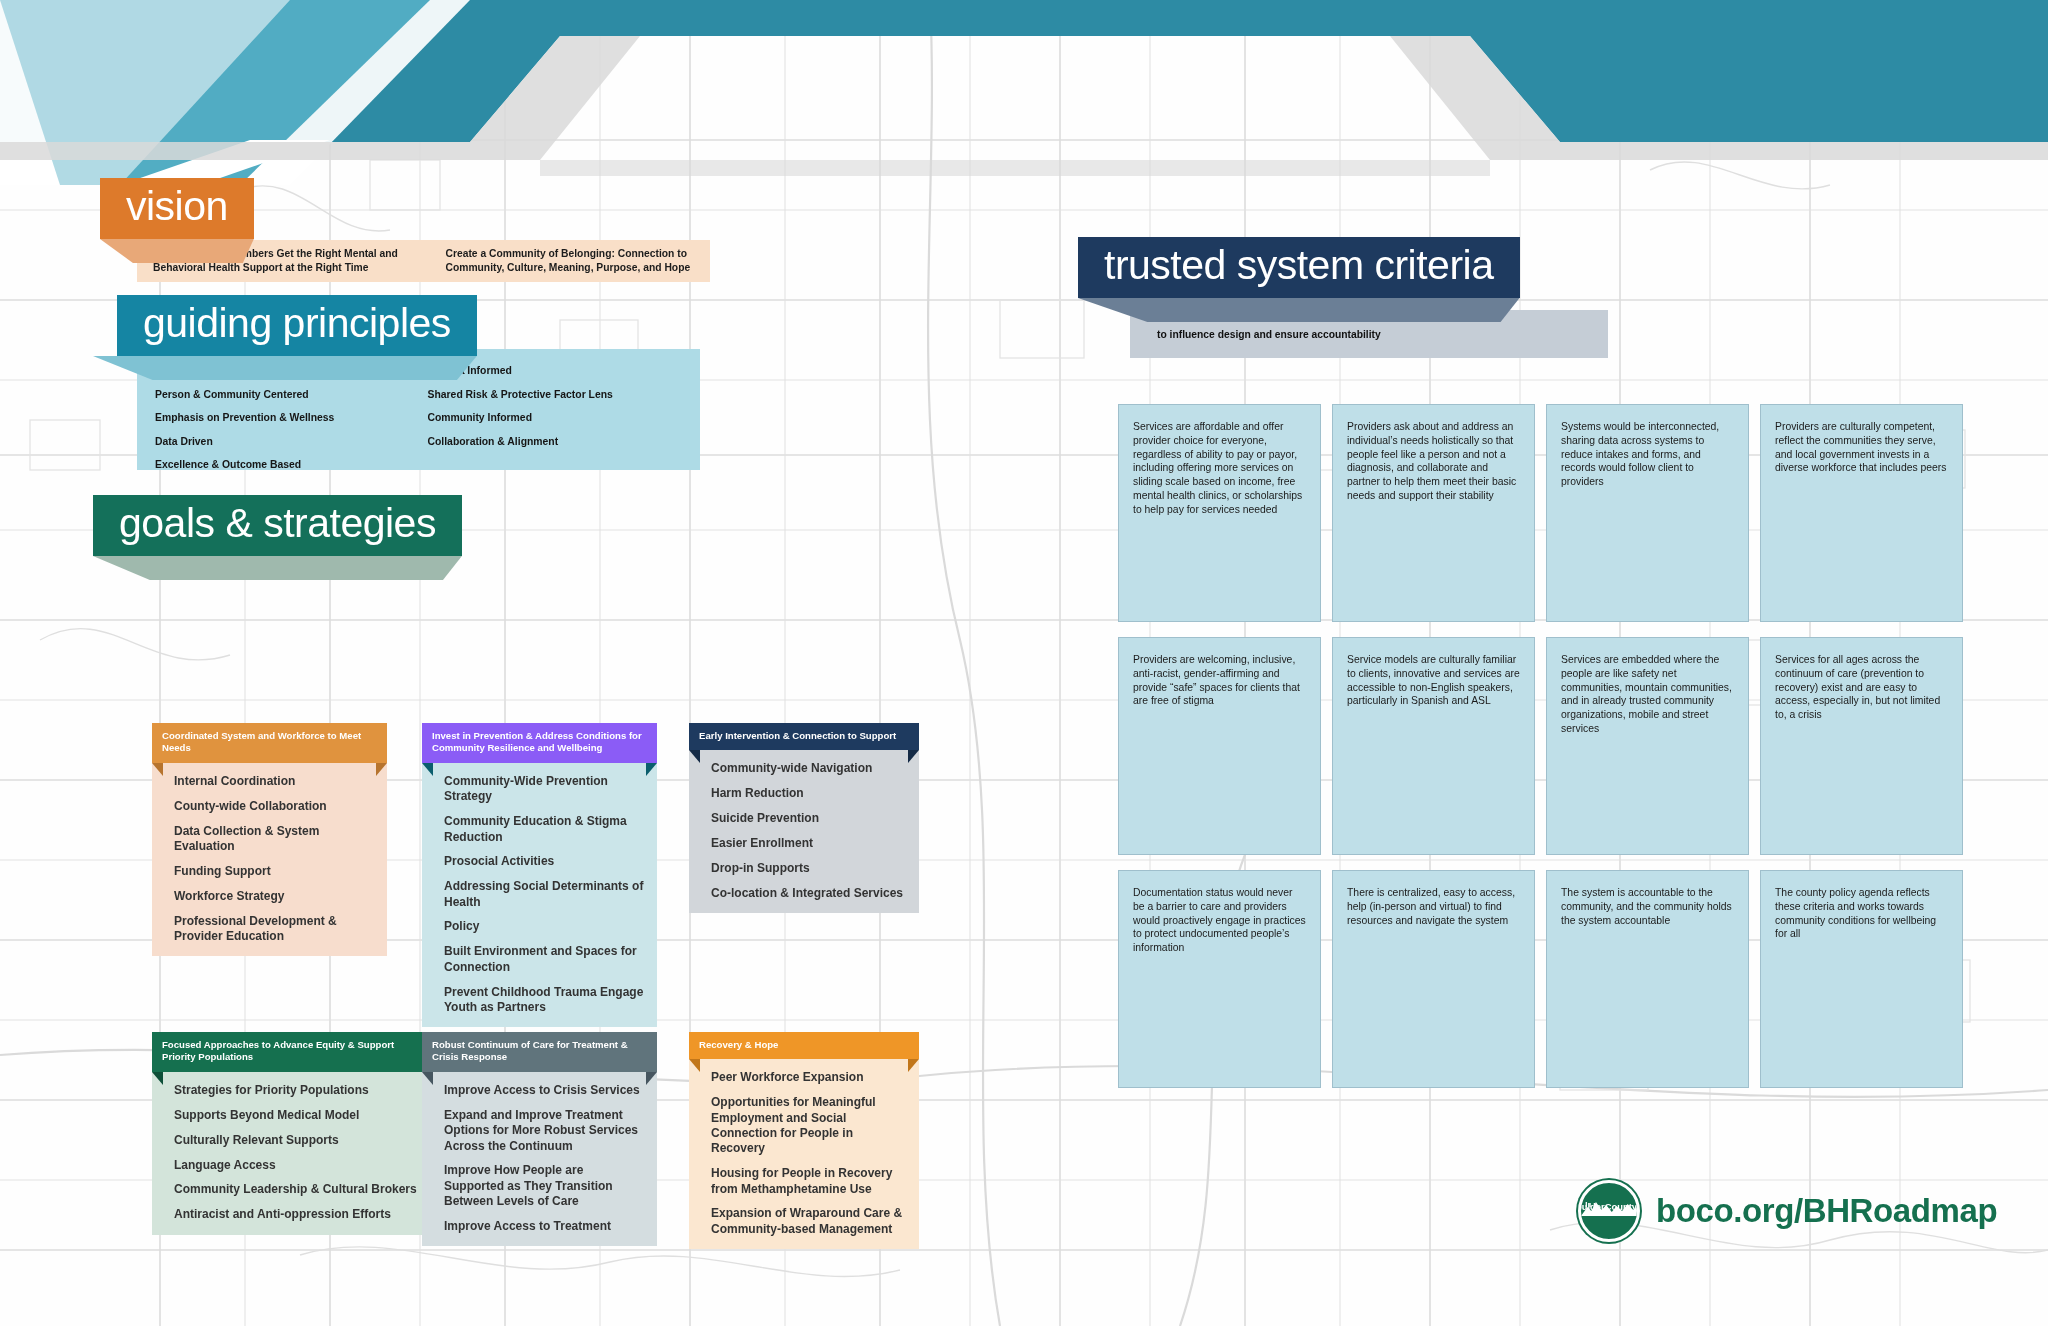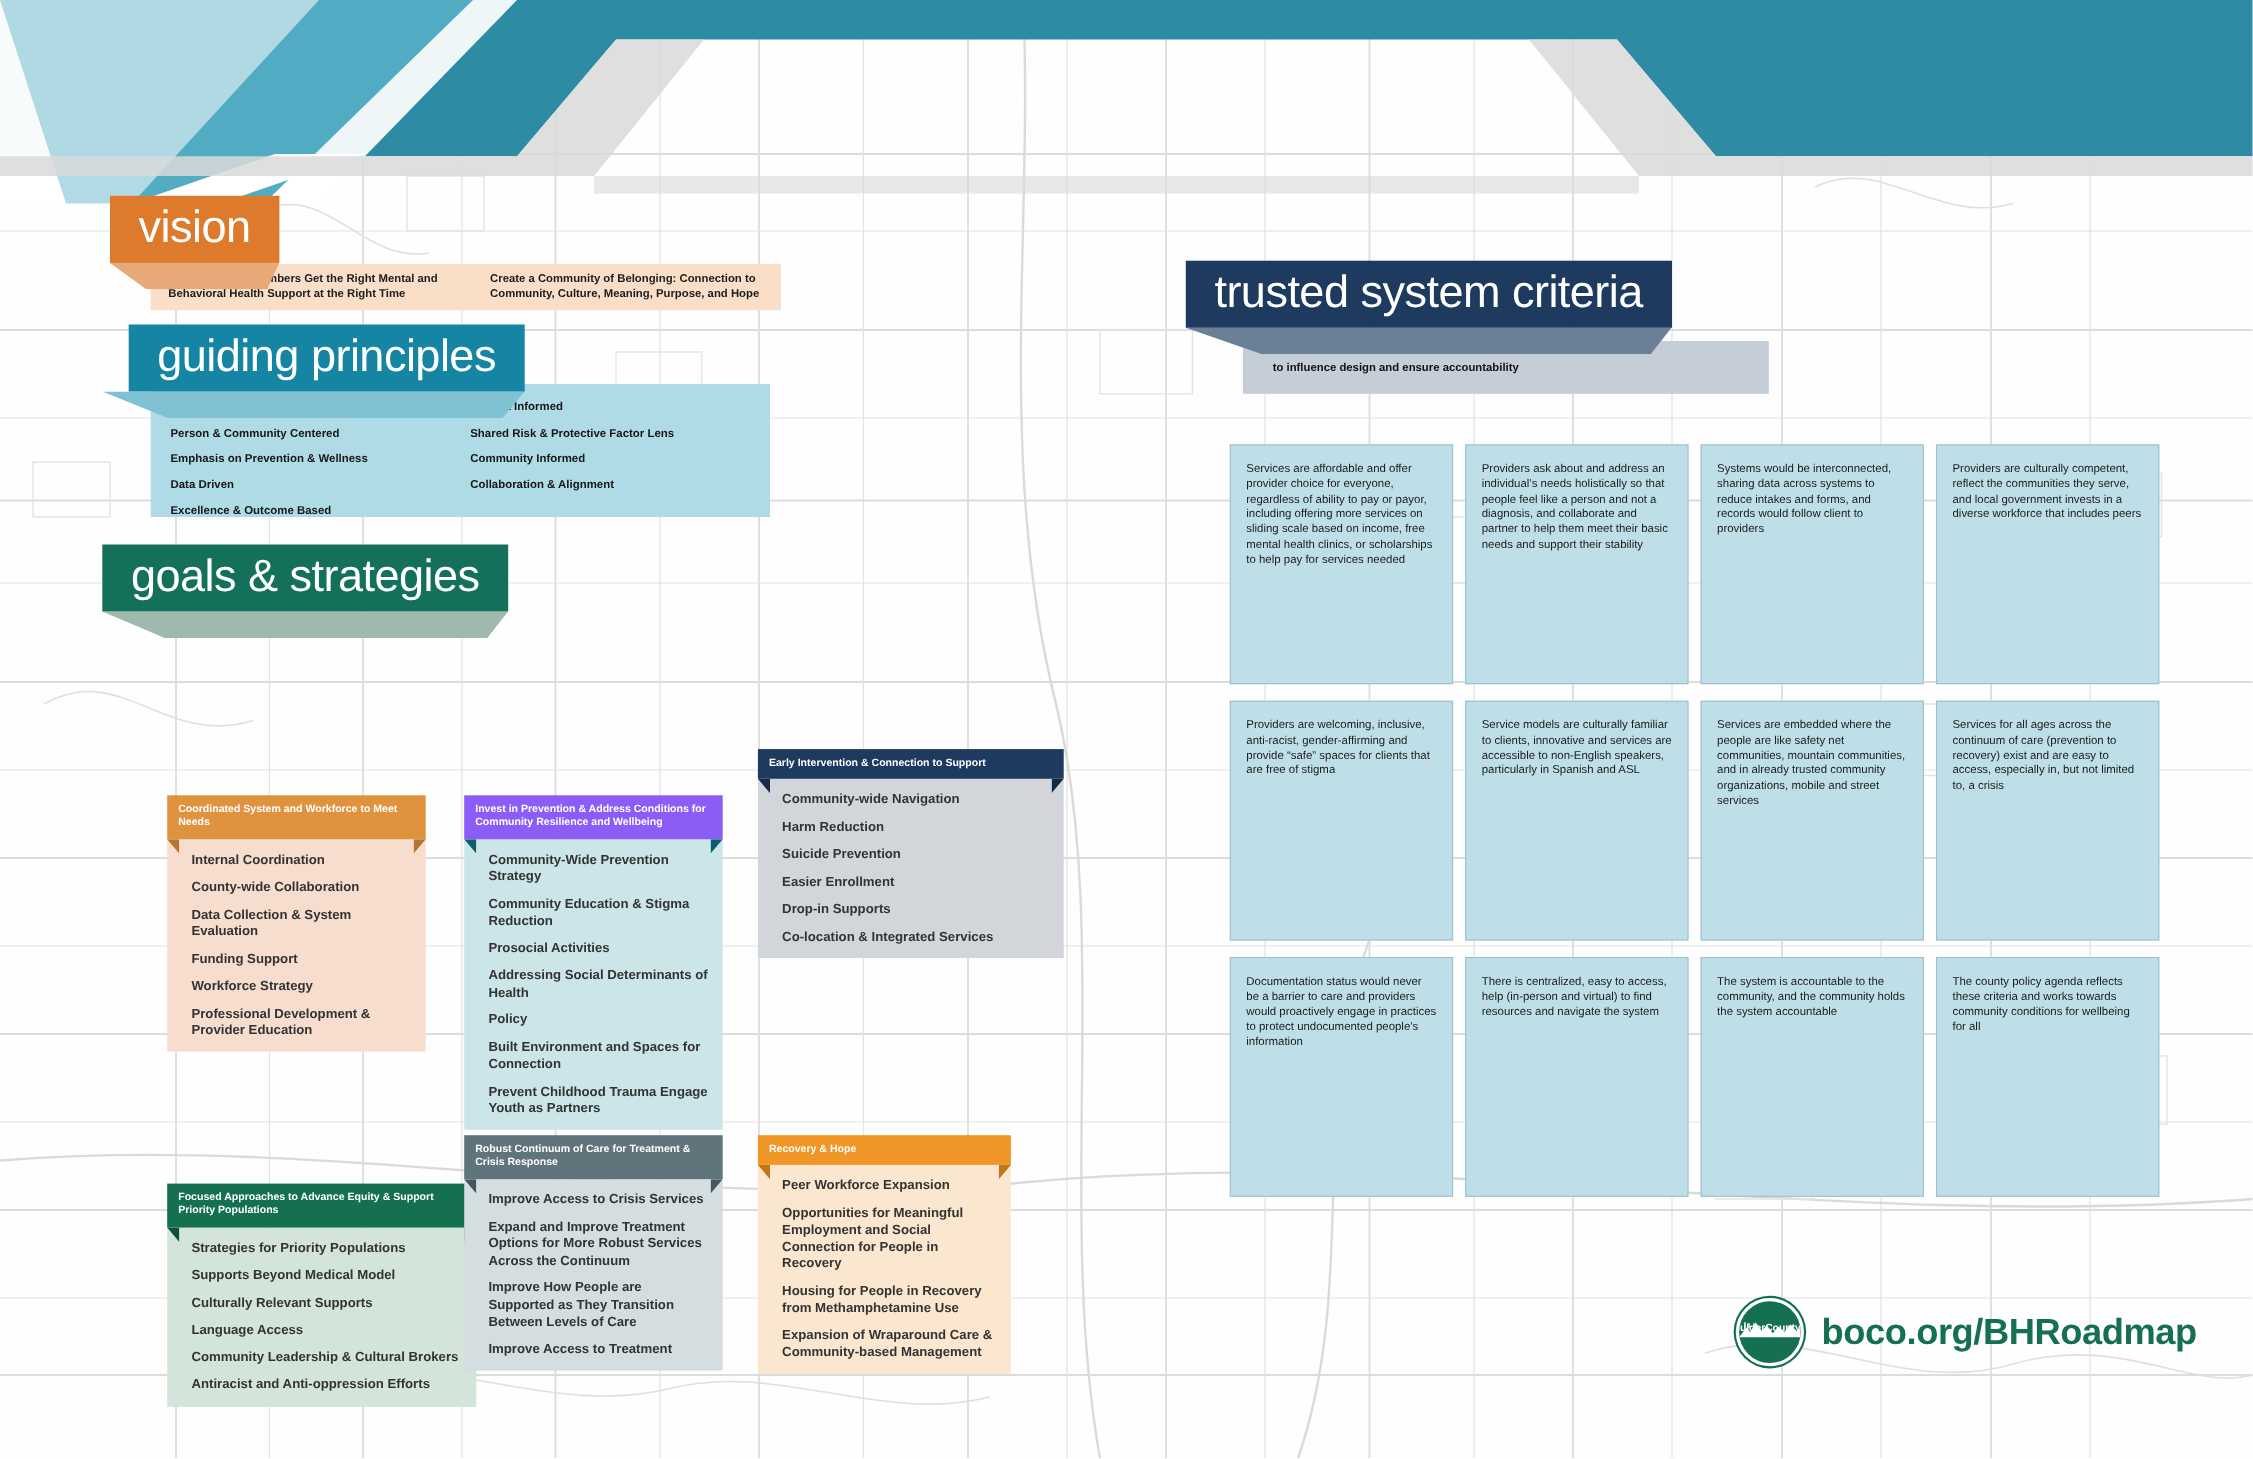--- a/index.html
+++ b/index.html
@@ -92,22 +92,22 @@
   .c-green  .goal-head { background:#15704f; }
   .c-green  .goal-body { background:#d3e4da; }
   .c-slate  .goal-head { background:#60747c; }
   .c-slate  .goal-body { background:#d4dde0; }
   .c-amber  .goal-head { background:#ef9627; }
   .c-amber  .goal-body { background:#fbe7d0; }
 
   
   #goal-1 { left:152px; top:723px; width:235px; }
   #goal-2 { left:422px; top:723px; width:235px; }
-  #goal-3 { left:689px; top:681px; width:278px; }
-  #goal-4 { left:152px; top:1076px; width:281px; }
+  #goal-3 { left:689px; top:723px; width:230px; }
+  #goal-4 { left:152px; top:1032px; width:281px; }
   #goal-5 { left:422px; top:1032px; width:235px; }
   #goal-6 { left:689px; top:1032px; width:230px; }
 
   
   #tsc-ribbon { left:1078px; top:237px; }
   #tsc-ribbon .rib-main { background:#1e3a5f; }
   #tsc-sub {
     position:absolute; left:1130px; top:310px; width:478px; height:48px;
     background:#c5cdd6; z-index:5; display:flex; align-items:center; padding-left:27px;
   }

